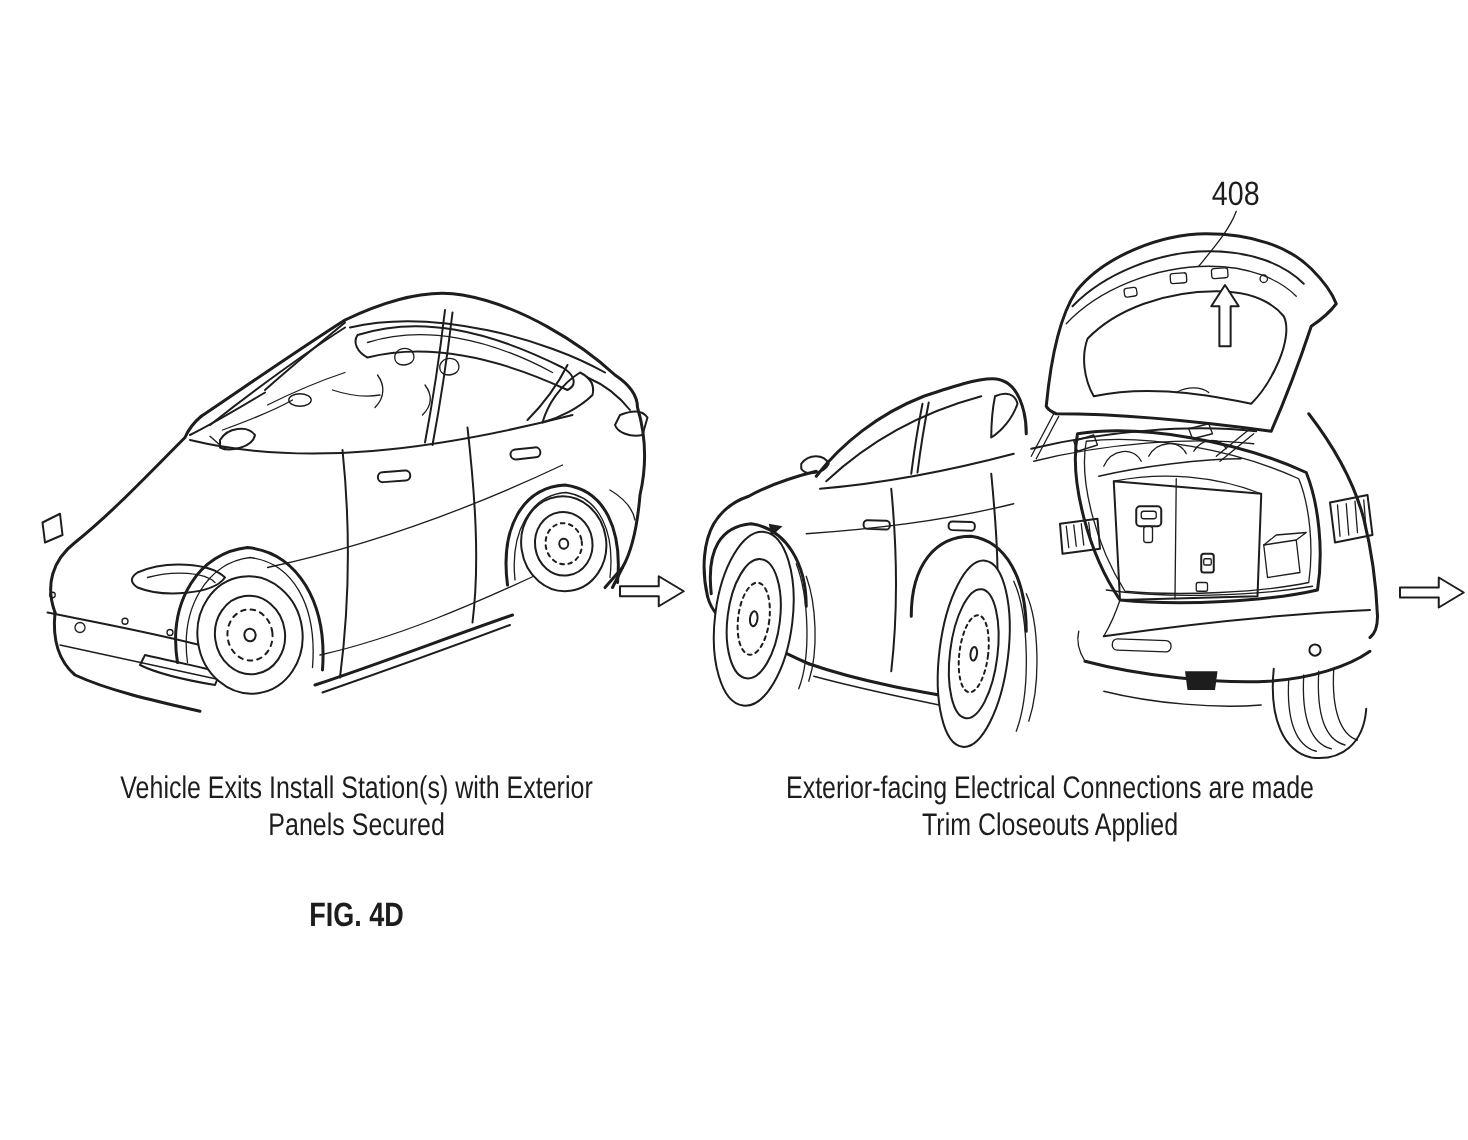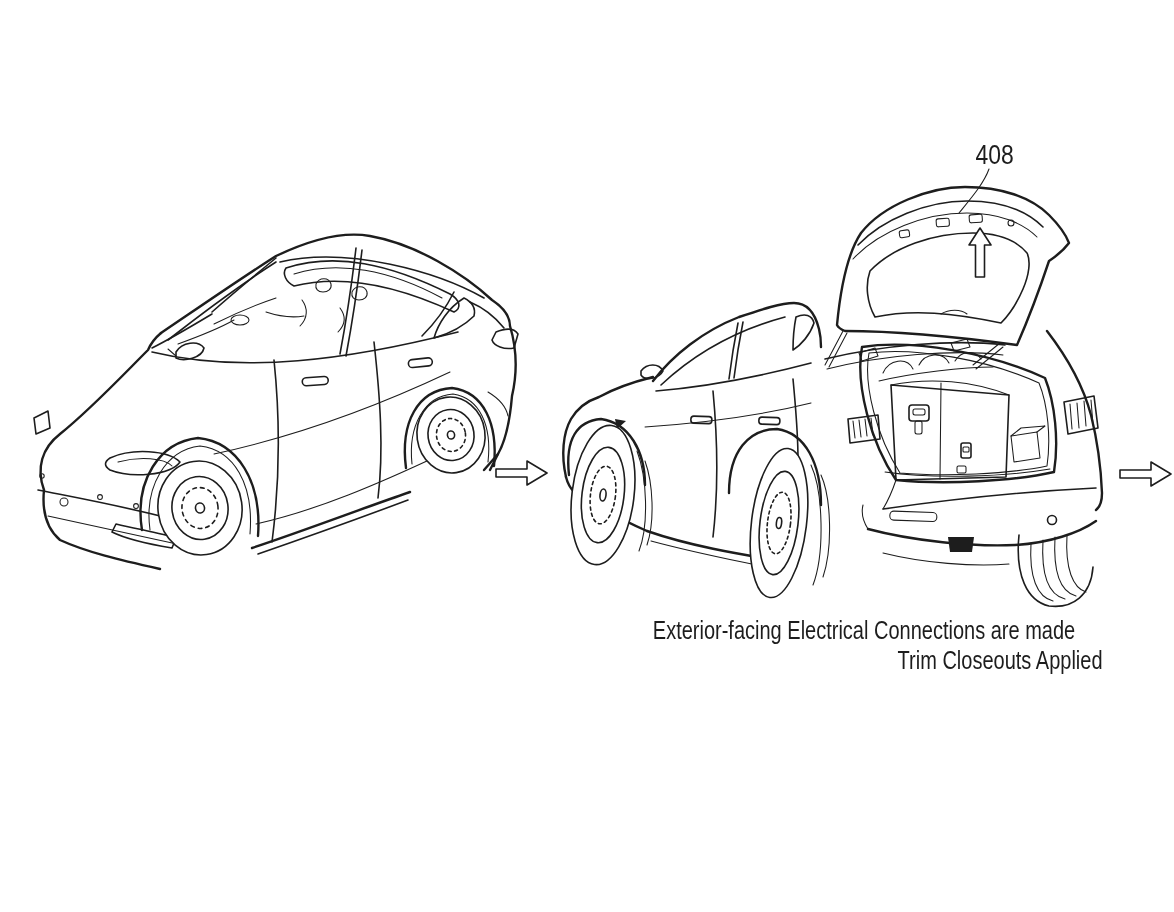--- a/index.html
+++ b/index.html
@@ -18,21 +18,21 @@
   svg.drawing .spokes{fill:none;}
   .caption{
     text-align:center;font-size:25px;line-height:30px;letter-spacing:0;
   }
   .caption .cond{display:inline-block;transform:scaleX(0.80);transform-origin:50% 50%;white-space:nowrap;}
   .figlabel{
     text-align:center;font-size:27px;font-weight:bold;
   }
   .figlabel .cond{display:inline-block;transform:scaleX(0.80);transform-origin:50% 50%;white-space:nowrap;}
   .refnum{
-    text-align:right;font-size:27px;text-decoration:underline;
+    text-align:center;font-size:27px;text-decoration:underline;
   }
   .refnum .cond{display:inline-block;transform:scaleX(0.85);transform-origin:50% 50%;white-space:nowrap;}
 </style>
 </head>
 <body>
 
 <div class="canvas">
 
   <svg class="drawing abs" style="left:18px;top:192px;" width="532" height="412" viewBox="0 0 532 412">
 
@@ -281,21 +281,28 @@
   </svg>
 
   <div class="abs refnum" style="left:961px;top:140px;width:56px;">
     <span class="cond">408</span>
   </div>
 
   <svg class="drawing abs" style="left:1118px;top:457px;" width="56" height="34" viewBox="0 0 56 34">
     <path class="wfill" d="M2,13 L33,13 L33,5 L53,17 L33,29 L33,21 L2,21 Z"></path>
   </svg>
 
-
-  <div class="abs caption" style="left:553px;top:615px;width:575px;text-align:right;">
+  <div class="abs caption" style="left:20px;top:615px;width:530px;">
+    <span class="cond">Vehicle Exits Install Station(s) with Exterior</span><br>
+    <span class="cond">Panels Secured</span>
+  </div>
+
+  <div class="abs caption" style="left:553px;top:615px;width:575px;">
     <span class="cond">Exterior-facing Electrical Connections are made</span><br>
     <span class="cond">Trim Closeouts Applied</span>
   </div>
 
+  <div class="abs figlabel" style="left:20px;top:717px;width:530px;">
+    <span class="cond">FIG. 4D</span>
+  </div>
 
 
 </div>
 
 </body></html>

